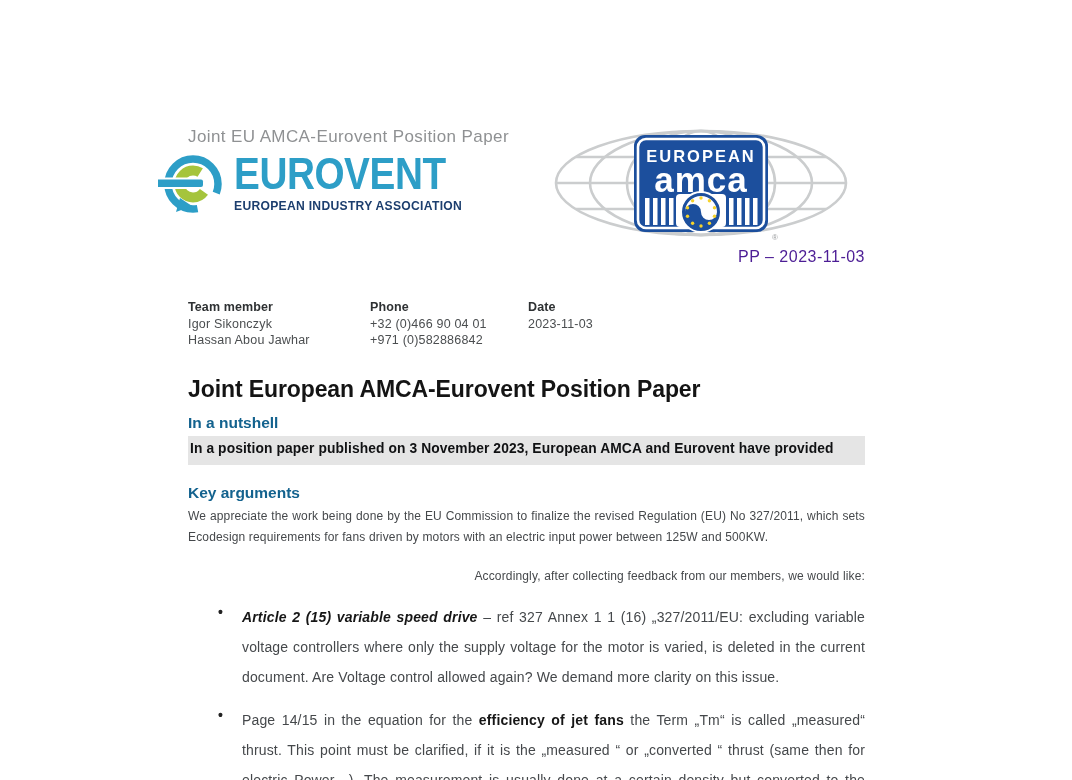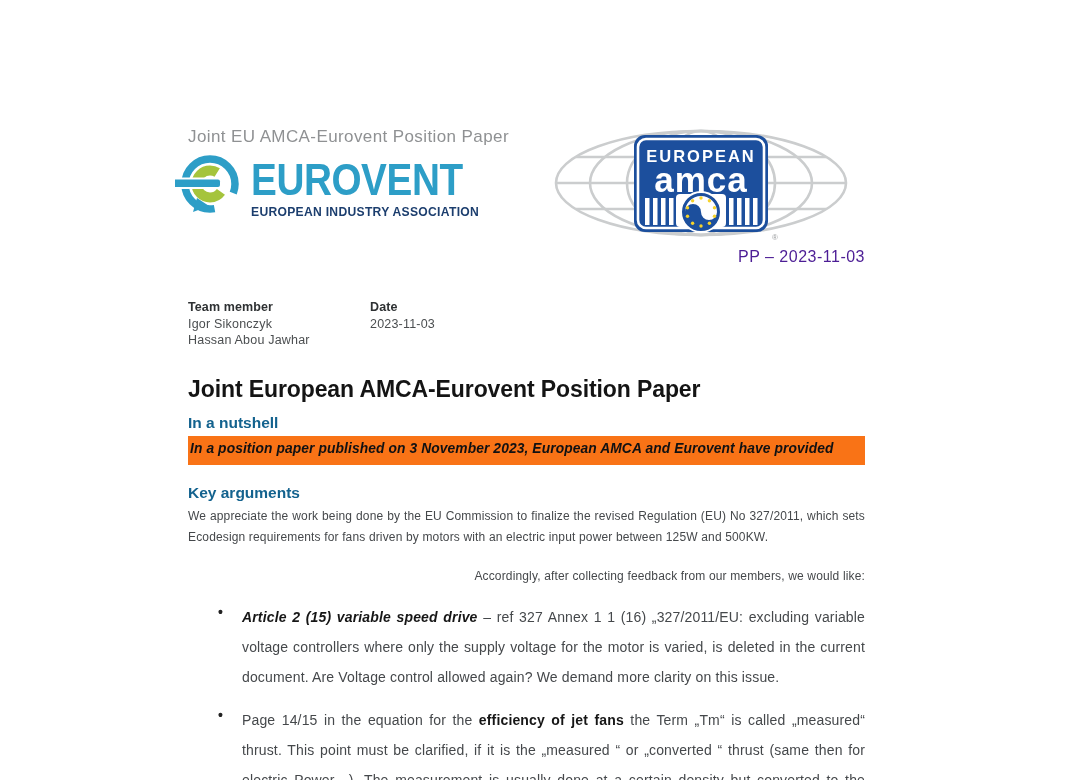--- a/index.html
+++ b/index.html
@@ -8,21 +8,21 @@
     position:relative; width:1072px; height:780px; margin:12px auto;
     background:#ffffff; overflow:hidden;
     font-family:"Liberation Sans", sans-serif;
     padding-left:8px;
   }
   
   .kicker {
     position:absolute; left:188px; top:115px;
     font-size:17px; color:#8f9193; letter-spacing:0.4px;
   }
-  .eurovent { position:absolute; left:175px; top:138px; display:flex; align-items:flex-end; }
+  .eurovent { position:absolute; left:158px; top:138px; display:flex; align-items:flex-start; }
   .eurovent .icon { width:66px; height:70px; flex:none; }
   .eurovent .textcol { margin-left:10px; padding-top:2px; }
   .eurovent .wordmark {
     display:inline-block; font-size:44px; font-weight:800; color:#2d9ec7;
     letter-spacing:-0.5px; line-height:44px;
     transform:scaleX(0.88); transform-origin:left center;
   }
   .eurovent .tagline {
     display:inline-block; font-size:12.5px; font-weight:700; color:#1c3e6e;
     letter-spacing:0.3px; margin-top:2px;
@@ -42,21 +42,21 @@
   .contacts .cell { font-size:12.5px; color:#4b4e50; line-height:15.5px; letter-spacing:0.2px; }
   
   .doc { position:absolute; left:188px; top:364px; width:677px; }
   .doc h1 {
     font-size:23px; font-weight:800; color:#141414; letter-spacing:-0.1px;
     margin-bottom:11px;
   }
   .h2 { font-size:15.5px; font-weight:800; color:#13628e; letter-spacing:0; }
   .nutshell-h { margin-bottom:4px; }
   .highlight {
-    background:#f97316; padding:3px 6px 5px 2px; margin-bottom:19px;font-style:italic;
+    background:#e5e5e5; padding:3px 6px 5px 2px; margin-bottom:19px;
   }
   .highlight .hl-line {
     font-size:13.8px; font-weight:700; color:#101113; line-height:20.5px; letter-spacing:0.1px;
   }
   .keyargs-h { margin-bottom:4px; }
   .para {
     font-size:12px; color:#45484b; line-height:21.3px; letter-spacing:0.15px;
     text-align:justify; margin-bottom:18px;
   }
   .para.nojustify { text-align:right; margin-bottom:15px; }
@@ -146,20 +146,25 @@
 
   <div class="pp-ref">PP – 2023-11-03</div>
 
   <div class="contacts">
     <div>
       <div class="hd">Team member</div>
       <div class="cell">Igor Sikonczyk</div>
       <div class="cell">Hassan Abou Jawhar</div>
     </div>
     <div>
+      <div class="hd">Phone</div>
+      <div class="cell">+32 (0)466 90 04 01</div>
+      <div class="cell">+971 (0)582886842</div>
+    </div>
+    <div>
       <div class="hd">Date</div>
       <div class="cell">2023-11-03</div>
     </div>
   </div>
 
   <div class="doc">
     <h1>Joint European AMCA-Eurovent Position Paper</h1>
 
     <div class="h2 nutshell-h">In a nutshell</div>
     <div class="highlight">

